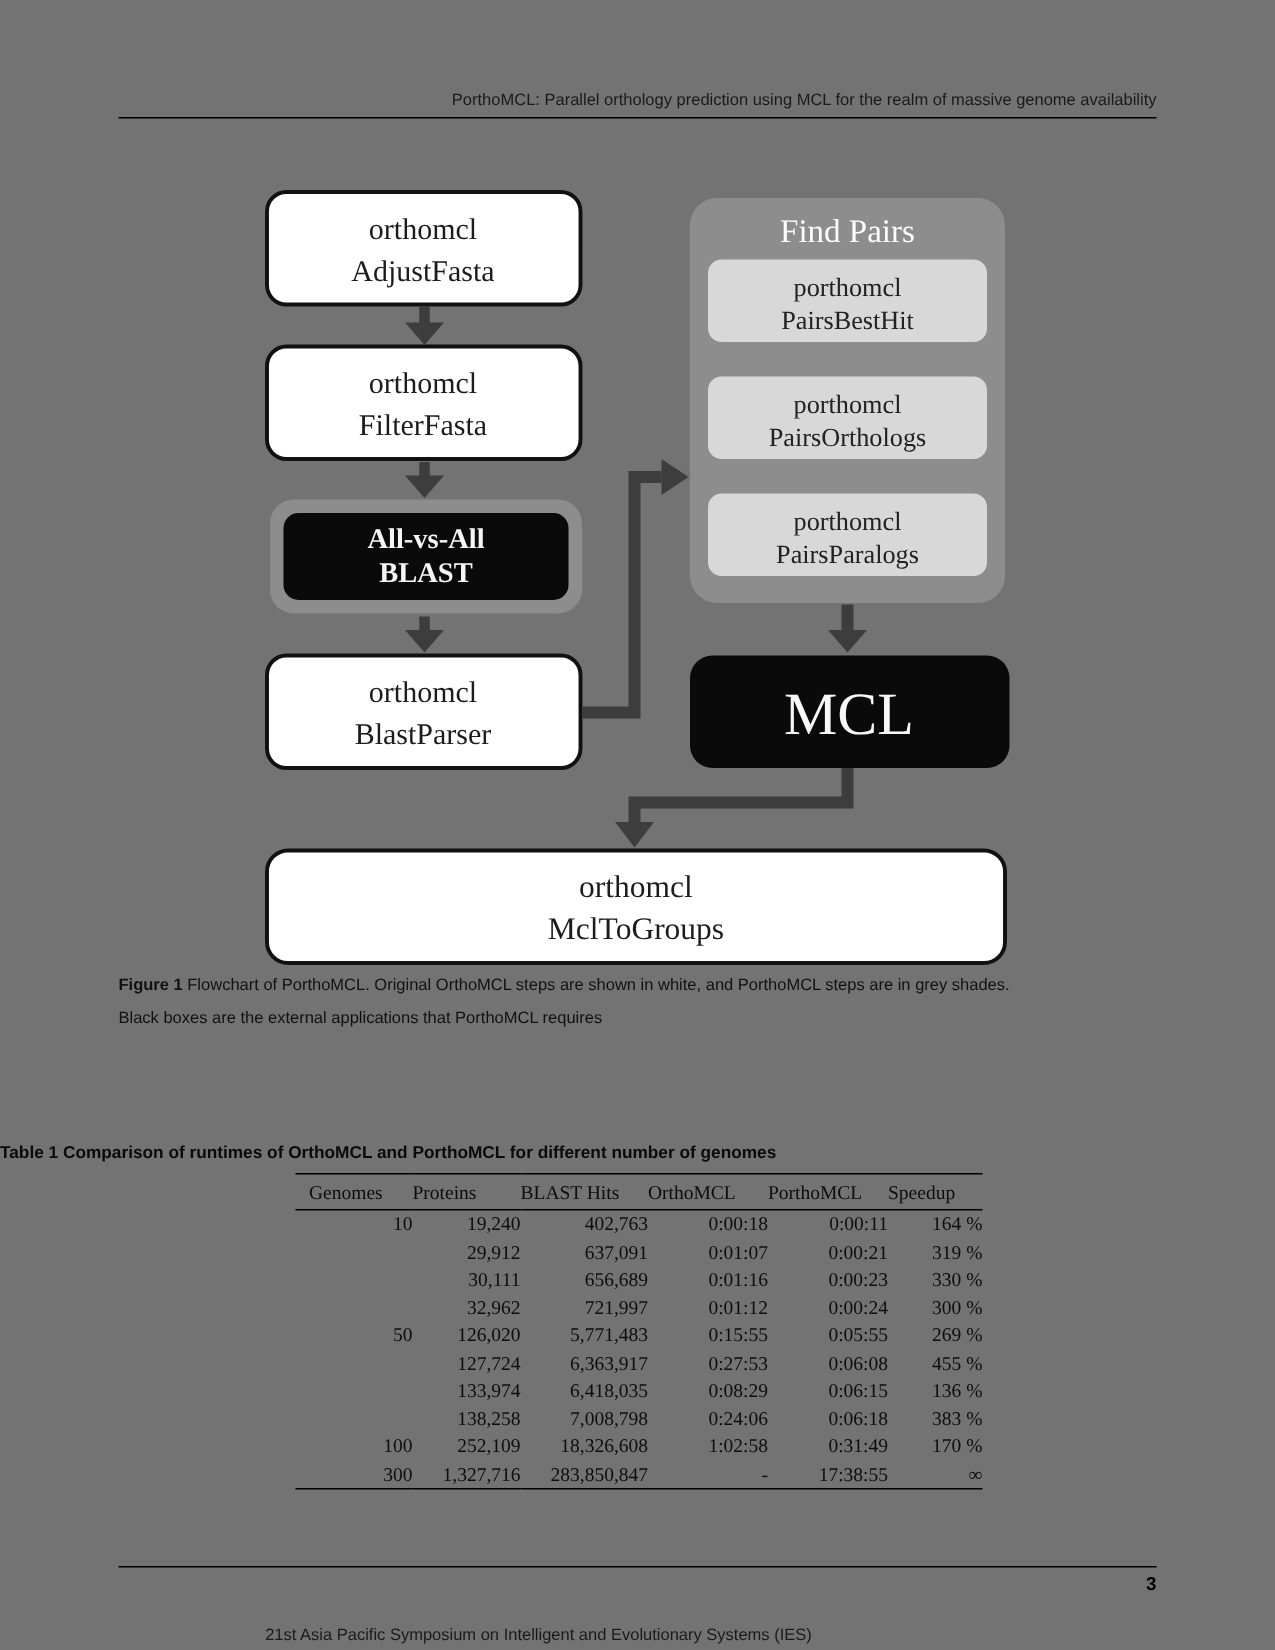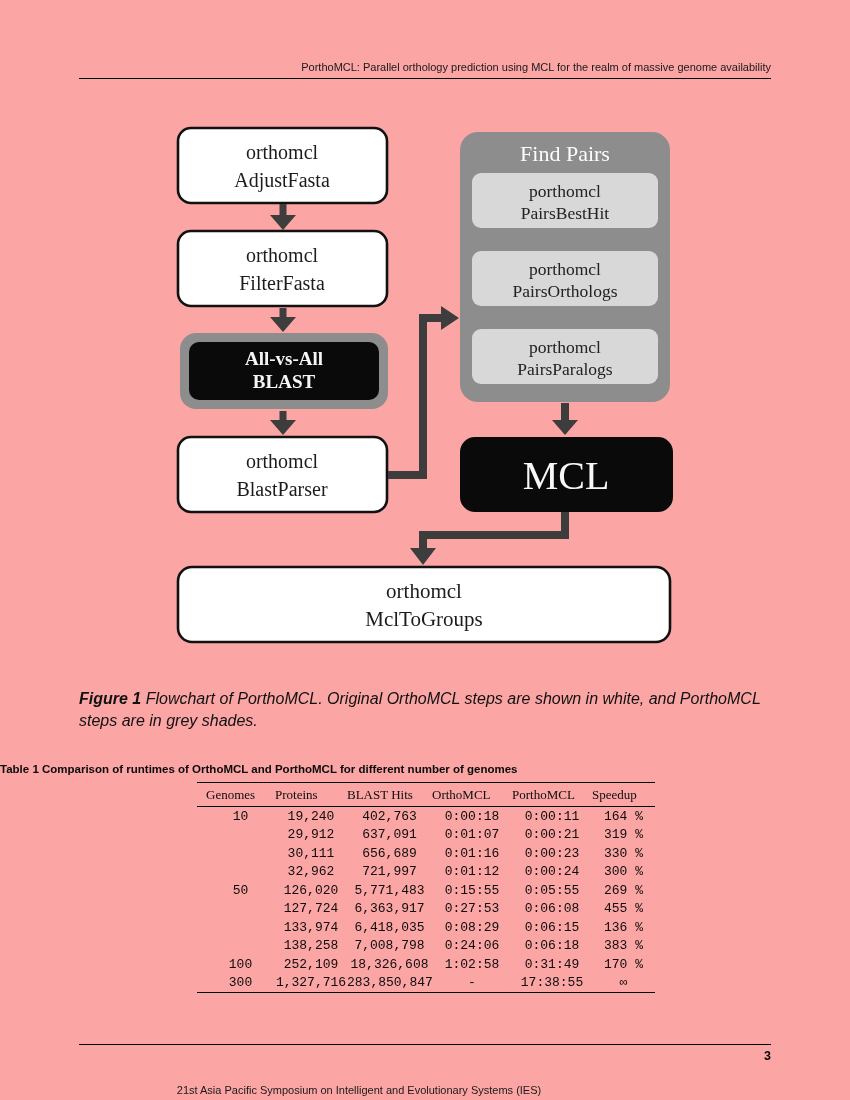--- a/index.html
+++ b/index.html
@@ -1,19 +1,19 @@
 <!DOCTYPE html>
 <html><head>
 <meta charset="utf-8">
 <style>
   html,body{margin:0;padding:0;background:#fff;}
   .page{
     position:relative;
     width:850px;height:1100px;
-    background:#fca5a5;
+    background:#737373;
     overflow:hidden;
     font-family:"Liberation Sans", sans-serif;
     color:#000;
   }
   
   .running-head{
     position:absolute;left:79px;top:61px;width:692px;
     text-align:right;font-size:11px;color:#1a1a1a;
   }
   .head-rule{
@@ -29,44 +29,43 @@
     fill:#1c1c1c;
   }
   text.node-label{font-size:20px;}
   text.node-label-big{font-size:21px;}
   text.inner-label{font-size:17.5px;fill:#222;}
   text.white-label{fill:#f5f5f5;font-weight:bold;font-size:19px;}
   text.group-title{fill:#fdfdfd;font-size:22px;}
   text.mcl-label{fill:#f8f8f8;font-size:40px;}
   
   .fig-caption{
-    position:absolute;left:79px;top:688px;width:694px;
-    font-size:16px;line-height:22px;color:#111;font-style:italic;
+    position:absolute;left:79px;top:646px;width:694px;
+    font-size:11px;line-height:22px;color:#111;
   }
   .fig-caption b{font-weight:bold;}
   
   .table-title{
     position:absolute;left:0;top:763px;width:850px;
     text-align:left;font-size:11.5px;font-weight:bold;color:#0a0a0a;
   }
   .runtime-table{
     position:absolute;left:197px;top:782px;width:458px;
     border-collapse:collapse;table-layout:fixed;
     font-family:"Liberation Serif","DejaVu Serif",serif;
     font-size:13px;color:#0d0d0d;
     border-top:1.6px solid #000;border-bottom:1.6px solid #000;
   }
   .runtime-table th{
     font-weight:normal;text-align:left;height:23px;padding:0;
     border-bottom:1px solid #000;vertical-align:middle;
   }
   .runtime-table td{
-    text-align:center;height:18.5px;padding:0;vertical-align:middle;
+    text-align:right;height:18.5px;padding:0;vertical-align:middle;
     white-space:nowrap;
-    font-family:Liberation Mono, monospace;
   }
   .runtime-table th:first-child,.runtime-table td:first-child{padding-left:9px;}
   
   .foot-rule{
     position:absolute;left:79px;top:1044px;width:692px;height:0;
     border-top:1.5px solid #000;
   }
   .footer-text{
     position:absolute;left:79px;top:1084px;width:560px;
     font-size:11px;color:#1a1a1a;text-align:center;
@@ -171,20 +170,21 @@
 
     <g>
       <rect x="3" y="442" width="492" height="75" rx="14" fill="#ffffff" stroke="#111" stroke-width="2.6"></rect>
       <text class="node-label-big" x="249" y="473" text-anchor="middle">orthomcl</text>
       <text class="node-label-big" x="249" y="501" text-anchor="middle">MclToGroups</text>
     </g>
   </svg>
 
   <div class="fig-caption">
     <div><b>Figure 1</b> <span>Flowchart of PorthoMCL. Original OrthoMCL steps are shown in white, and PorthoMCL steps are in grey shades.</span></div>
+    <div>Black boxes are the external applications that PorthoMCL requires</div>
   </div>
 
   <div class="table-title">Table 1 Comparison of runtimes of OrthoMCL and PorthoMCL for different number of genomes</div>
 
   <table class="runtime-table">
     <colgroup>
       <col style="width:78px">
         <col style="width:72px">
         <col style="width:85px">
       <col style="width:80px">

